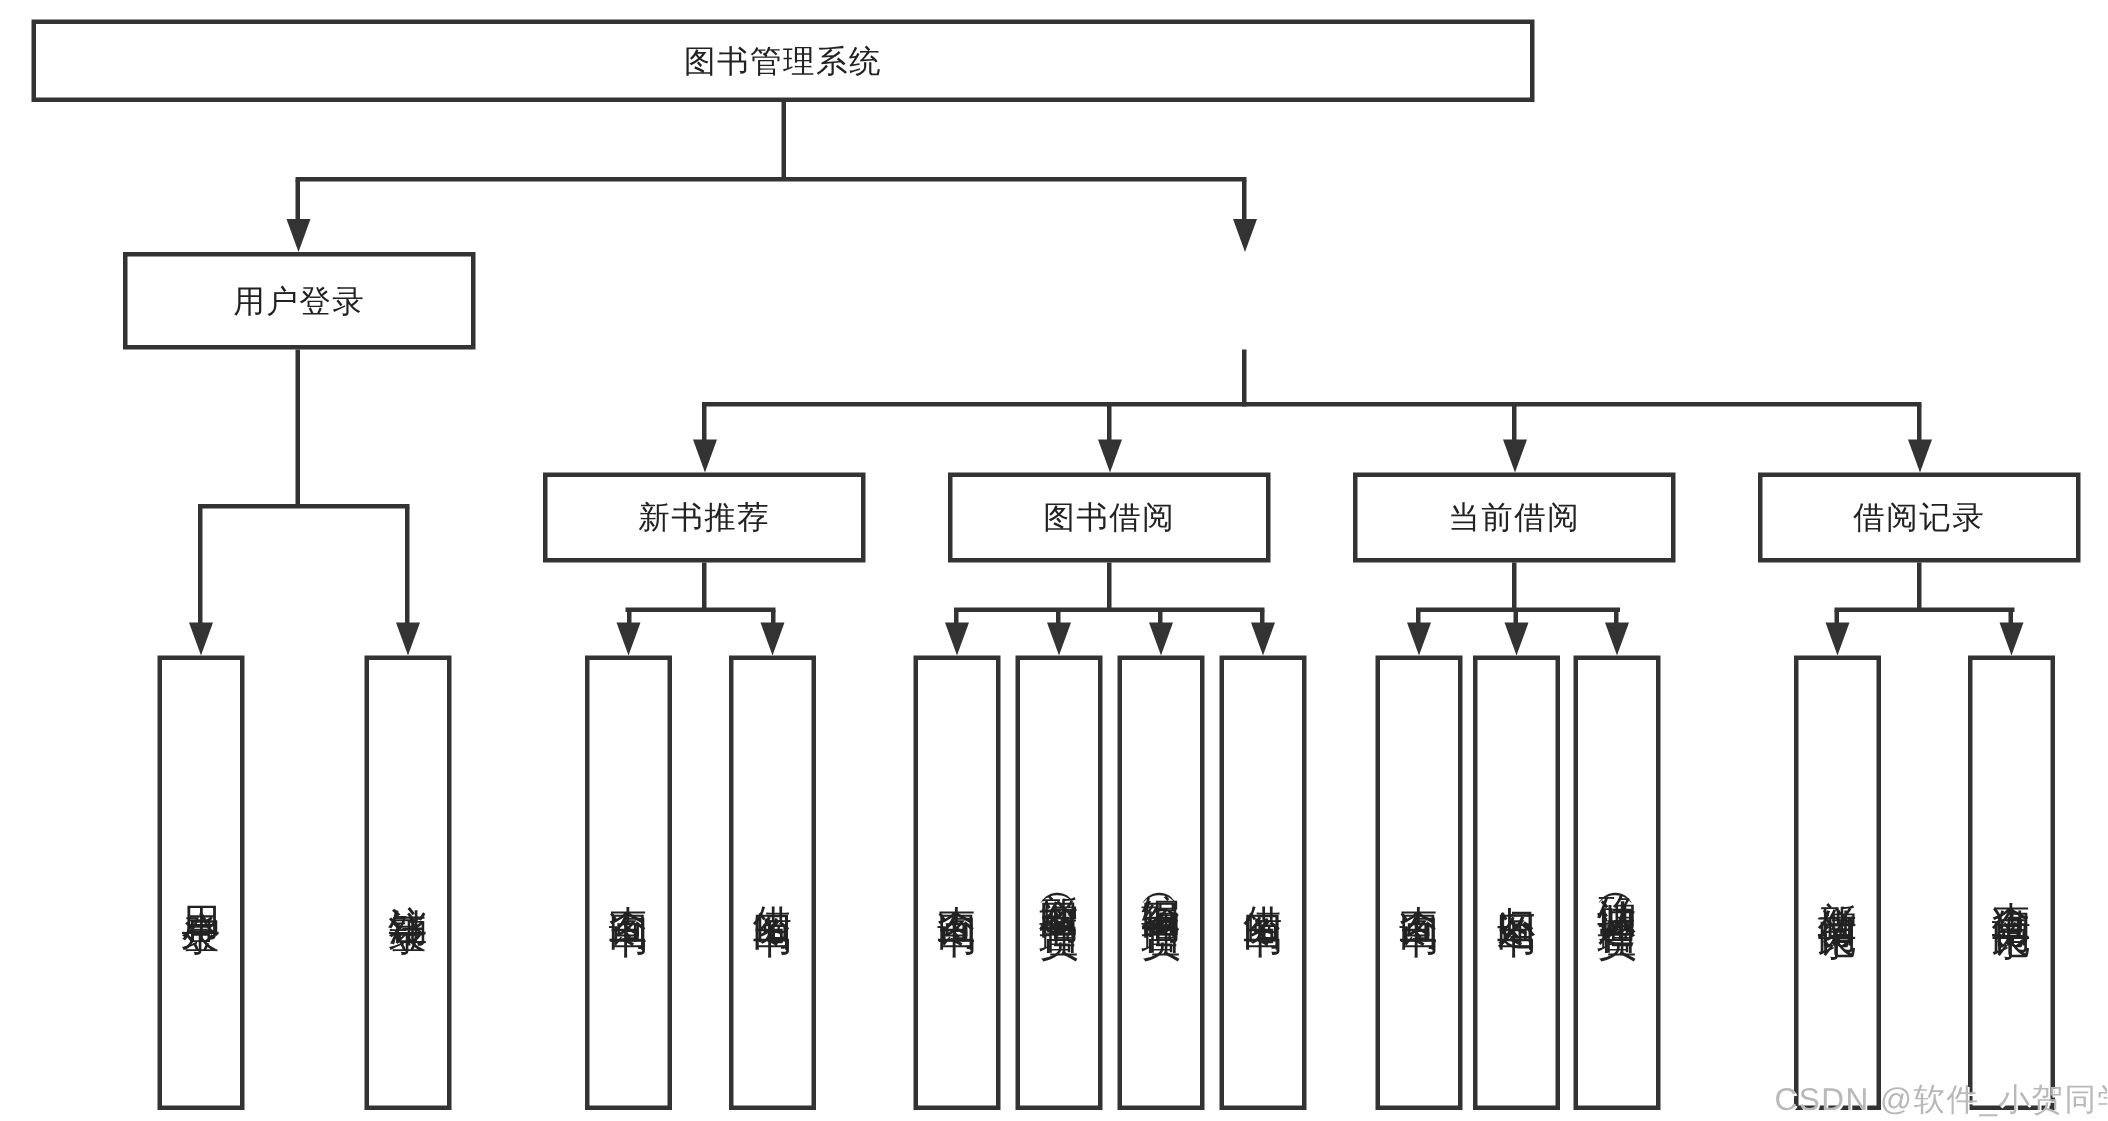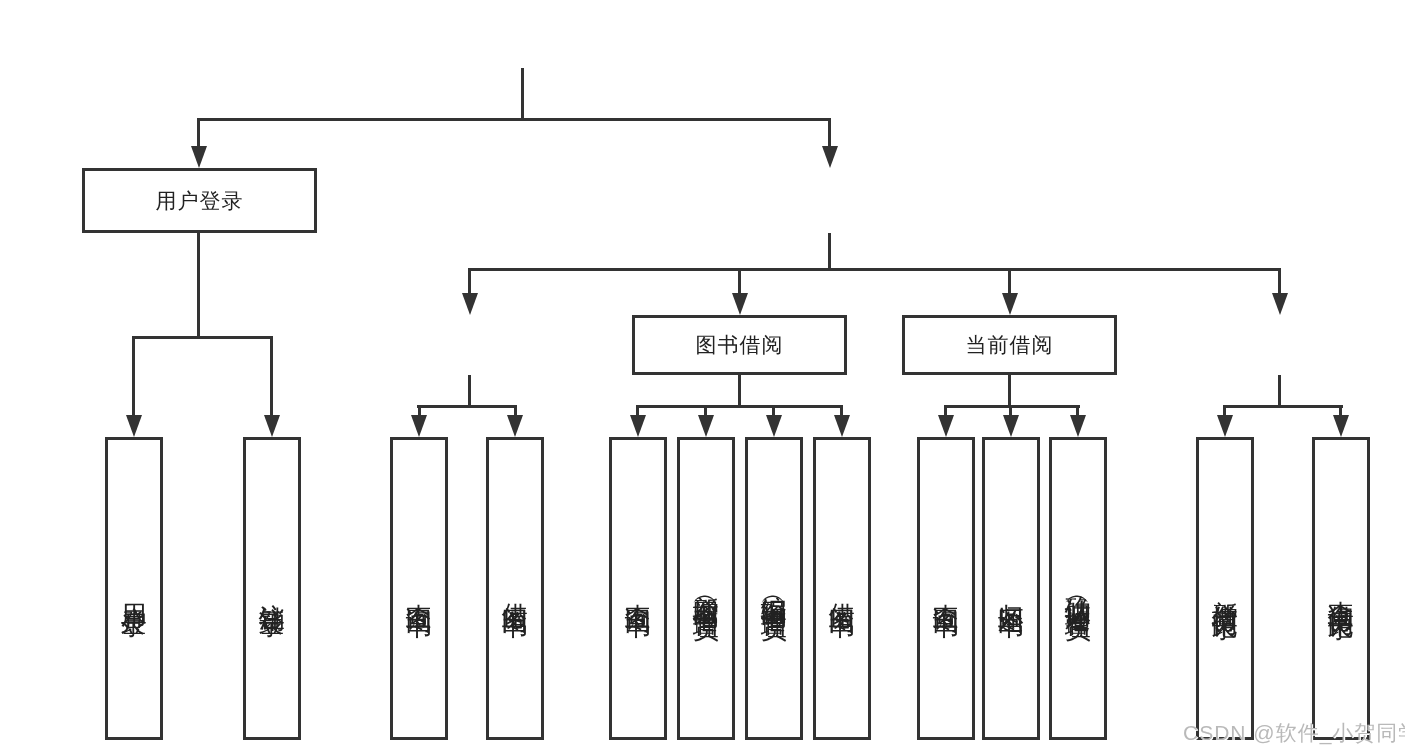--- a/index.html
+++ b/index.html
@@ -29,20 +29,23 @@
     position:absolute; left:1183px; top:719px; color:var(--wm);
     font-size:21px; white-space:nowrap; letter-spacing:1px;
     text-shadow:1px 1px 0 #ffffff;
   }
 </style>
 </head>
 <body>
 
 <div class="stage">
 
+  <div class="box" style="left:21px;top:13px;width:1002px;height:55px">
+    <span>图书管理系统</span>
+  </div>
 
   <div class="line" style="left:521px;top:68px;width:3px;height:52px"></div>
   <div class="line" style="left:197px;top:118px;width:634px;height:3px"></div>
   <div class="line" style="left:197px;top:120px;width:3px;height:30px"></div>
   <div class="line" style="left:828px;top:120px;width:3px;height:30px"></div>
   <div class="arrow" style="left:191px;top:146px"></div>
   <div class="arrow" style="left:822px;top:146px"></div>
 
   <div class="box" style="left:82px;top:168px;width:235px;height:65px">
     <span>用户登录</span>
@@ -59,25 +62,31 @@
   <div class="line" style="left:468px;top:268px;width:813px;height:3px"></div>
   <div class="line" style="left:468px;top:270px;width:3px;height:27px"></div>
   <div class="line" style="left:738px;top:270px;width:3px;height:27px"></div>
   <div class="line" style="left:1008px;top:270px;width:3px;height:27px"></div>
   <div class="line" style="left:1278px;top:270px;width:3px;height:27px"></div>
   <div class="arrow" style="left:462px;top:293px"></div>
   <div class="arrow" style="left:732px;top:293px"></div>
   <div class="arrow" style="left:1002px;top:293px"></div>
   <div class="arrow" style="left:1272px;top:293px"></div>
 
+  <div class="box" style="left:362px;top:315px;width:215px;height:60px">
+    <span>新书推荐</span>
+  </div>
   <div class="box" style="left:902px;top:315px;width:215px;height:60px">
     <span>当前借阅</span>
   </div>
   <div class="box" style="left:632px;top:315px;width:215px;height:60px">
     <span>图书借阅</span>
+  </div>
+  <div class="box" style="left:1172px;top:315px;width:215px;height:60px">
+    <span>借阅记录</span>
   </div>
 
   <div class="line" style="left:468px;top:375px;width:3px;height:33px"></div>
   <div class="line" style="left:738px;top:375px;width:3px;height:33px"></div>
   <div class="line" style="left:1008px;top:375px;width:3px;height:33px"></div>
   <div class="line" style="left:1278px;top:375px;width:3px;height:33px"></div>
 
   <div class="line" style="left:417px;top:405px;width:100px;height:3px"></div>
   <div class="line" style="left:636px;top:405px;width:207px;height:3px"></div>
   <div class="line" style="left:944px;top:405px;width:136px;height:3px"></div>

